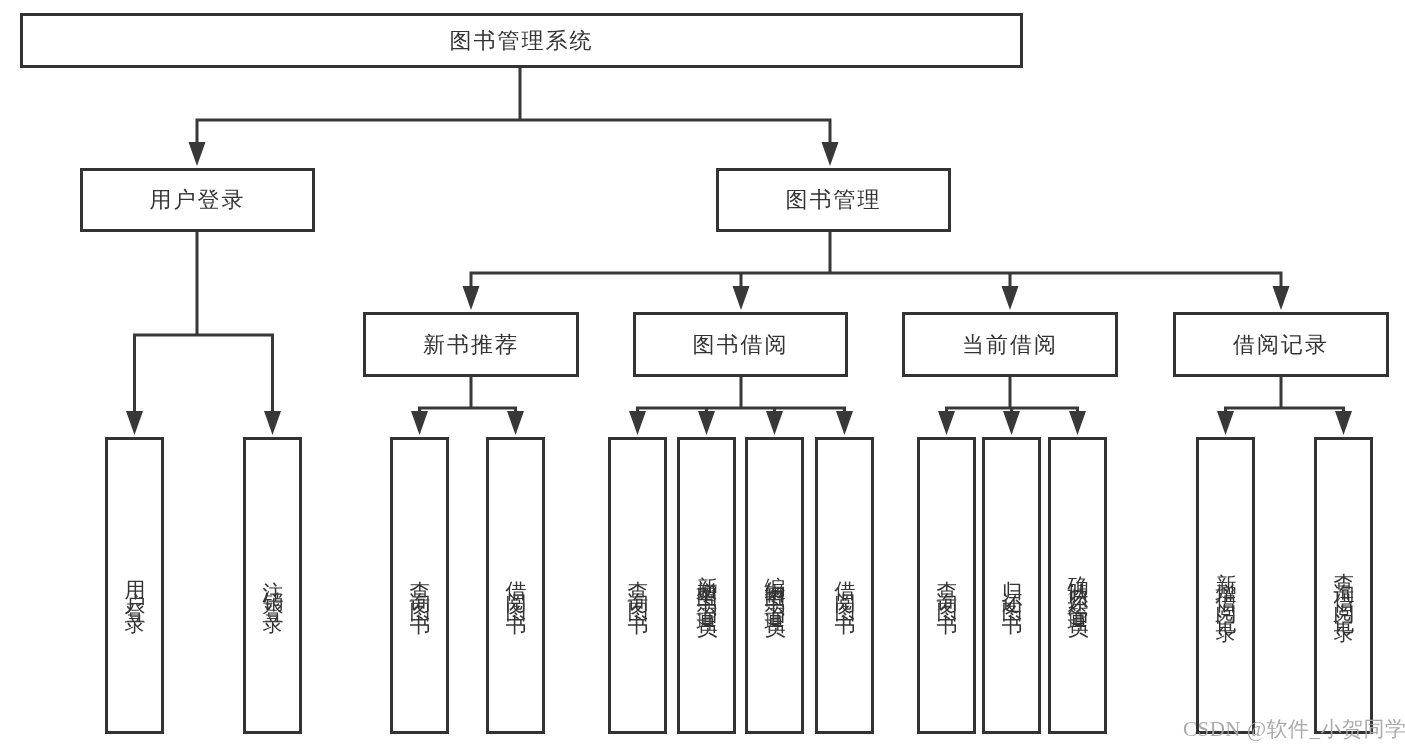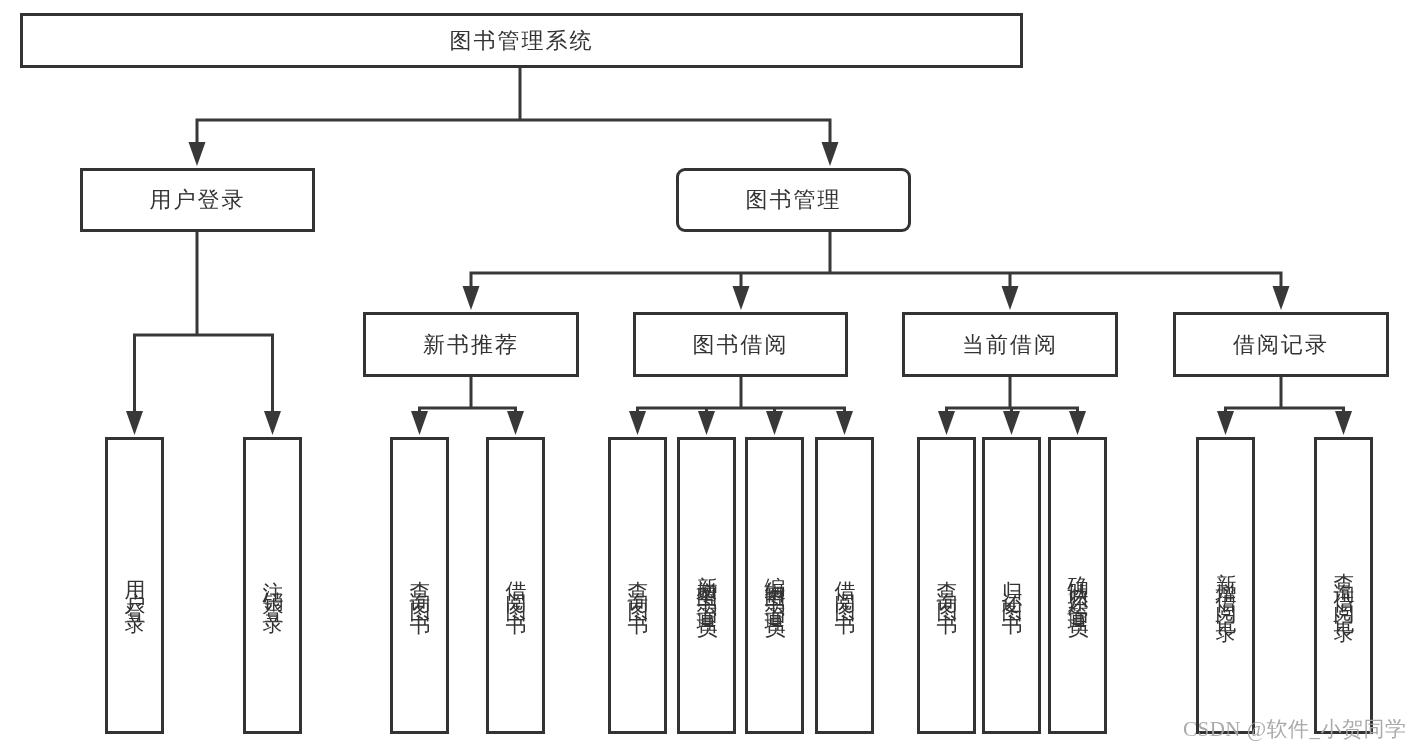--- a/index.html
+++ b/index.html
@@ -100,21 +100,21 @@
     </g>
   </svg>
 
   <div class="box" style="left:20px; top:13px; width:1003px; height:55px;">
     <span class="h-label">图书管理系统</span>
   </div>
 
   <div class="box" style="left:80px; top:168px; width:235px; height:64px;">
     <span class="h-label">用户登录</span>
   </div>
-  <div class="box" style="left:676px; top:168px; width:235px; height:64px;border-radius:9px;">
+  <div class="box" style="left:716px; top:168px; width:235px; height:64px;">
     <span class="h-label">图书管理</span>
   </div>
 
   <div class="box" style="left:633px; top:312px; width:215px; height:65px;">
     <span class="h-label">图书借阅</span>
   </div>
   <div class="box" style="left:363px; top:312px; width:216px; height:65px;">
     <span class="h-label">新书推荐</span>
   </div>
   <div class="box" style="left:1173px; top:312px; width:216px; height:65px;">

